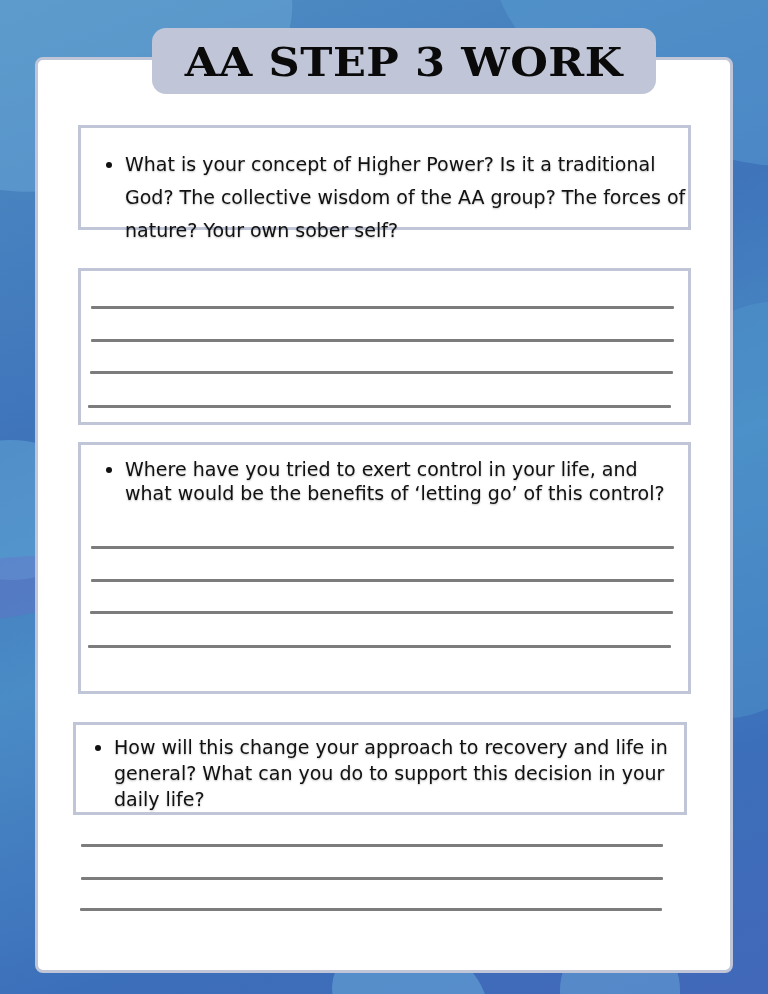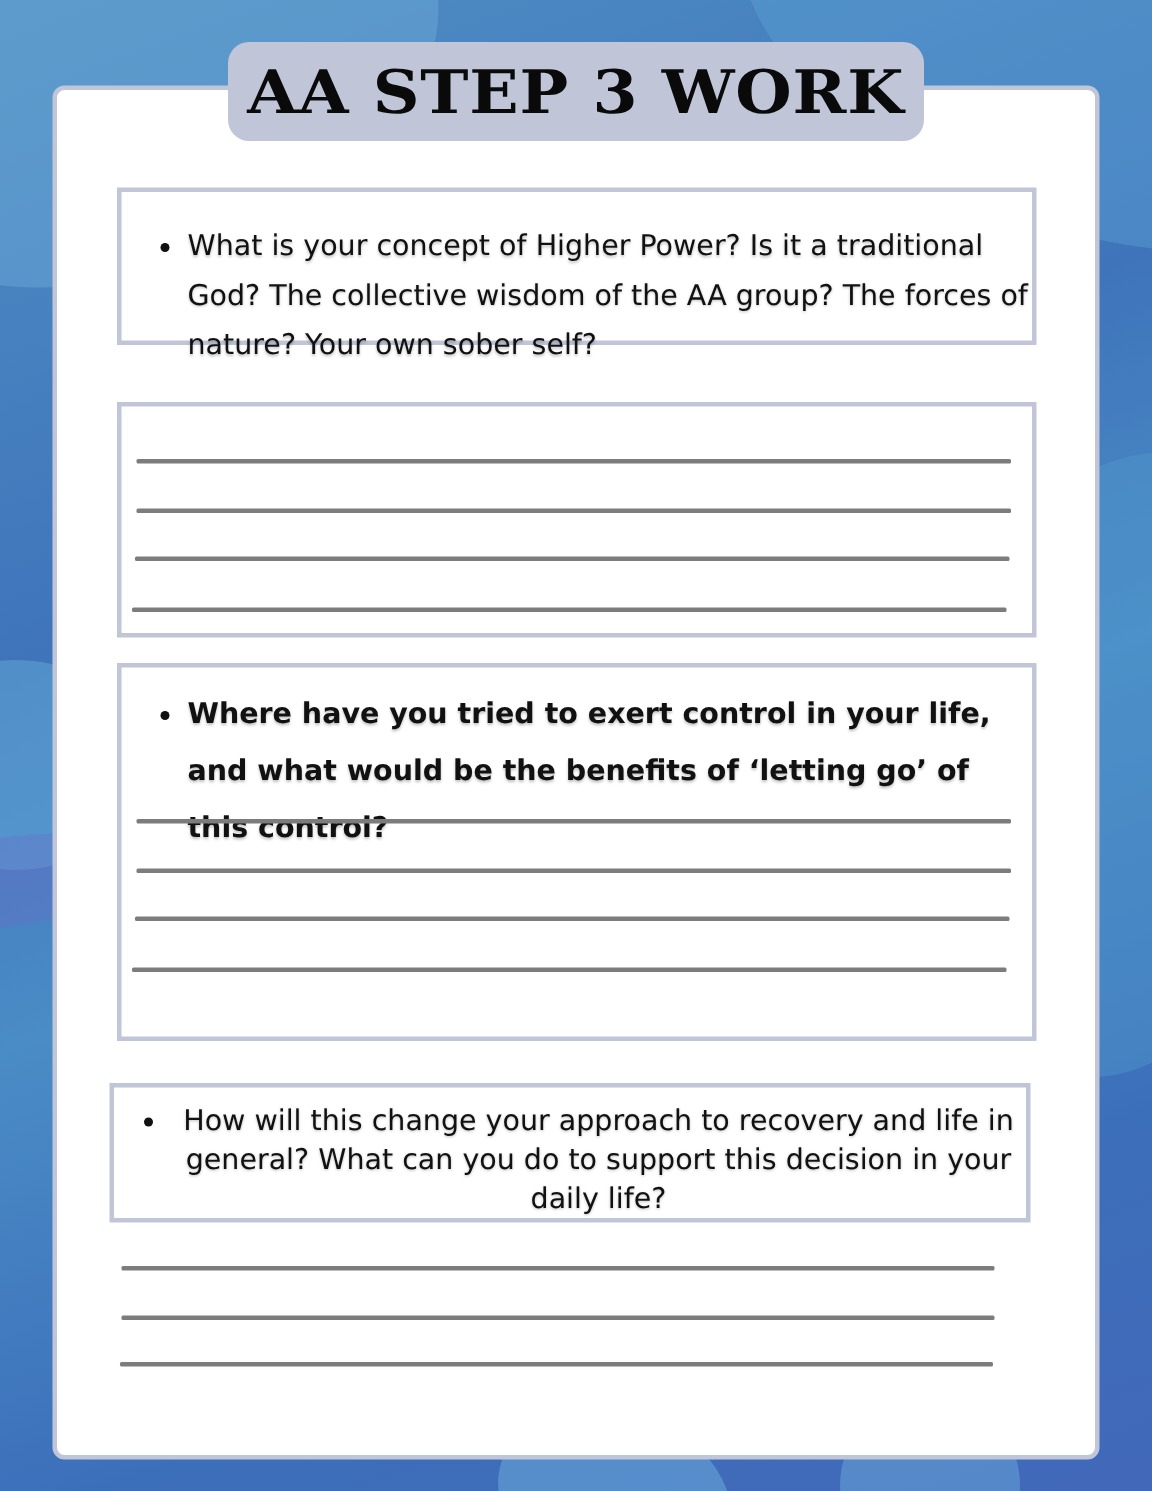--- a/index.html
+++ b/index.html
@@ -35,21 +35,21 @@
       height: 916px;
       background: #ffffff;
       border: 3px solid #c0c6d8;
       border-radius: 8px;
       box-sizing: border-box;
     }
     .title-pill {
       position: absolute;
       left: 152px;
       top: 28px;
-      width: 464px;
+      width: 504px;
       height: 66px;
       background: #c0c6d8;
       border-radius: 14px;
       display: flex;
       align-items: center;
       justify-content: center;
       z-index: 2;
     }
     .title-text {
       font-family: "DejaVu Serif", serif;
@@ -86,24 +86,24 @@
     }
 
     #box1 { left: 78px; top: 125px; width: 613px; height: 105px; }
     #box1 .q-list { padding-top: 20px; }
     #box1 .q-list li { line-height: 33px; }
 
     #box2 { left: 78px; top: 268px; width: 613px; height: 157px; }
 
     #box3 { left: 78px; top: 442px; width: 613px; height: 252px; }
     #box3 .q-list { padding-top: 12px; }
-    #box3 .q-list li { line-height: 38px; font-weight: bold; }
+    #box3 .q-list li { line-height: 24px; }
 
     #box4 { left: 73px; top: 722px; width: 614px; height: 93px; }
-    #box4 .q-list { padding-left: 38px; padding-top: 9px; text-align: center; }
+    #box4 .q-list { padding-left: 38px; padding-top: 9px; }
     #box4 .q-list li { line-height: 26px; }
   </style>
 </head>
 <body>
 
 <div class="swirl s1"></div>
 <div class="swirl s2"></div>
 <div class="swirl s3"></div>
 <div class="swirl s4"></div>
 <div class="swirl s5"></div>

